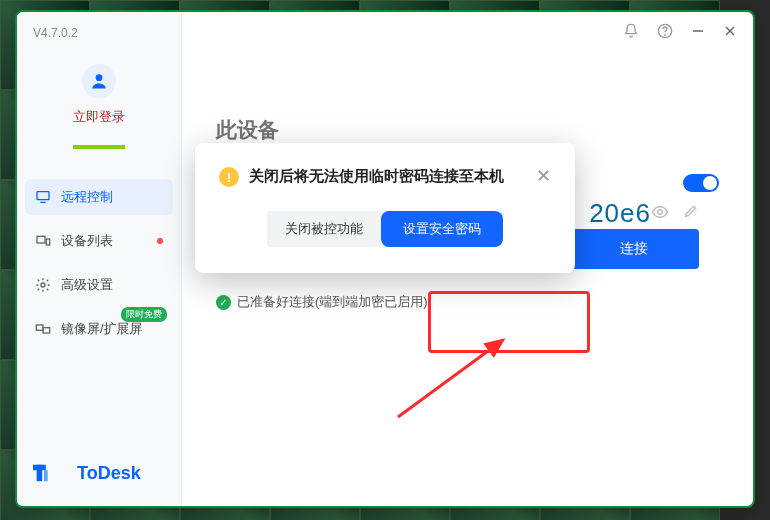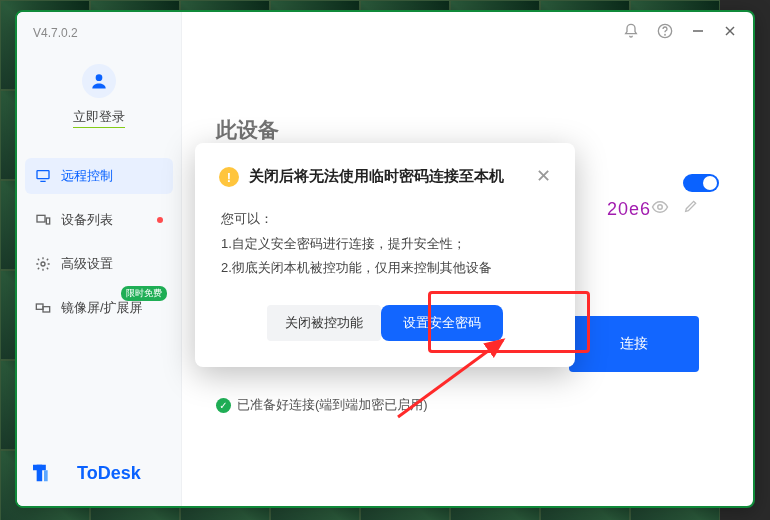--- a/index.html
+++ b/index.html
@@ -18,36 +18,36 @@
     }
     .version { color: #888; font-size: 12px; }
     .title-actions { margin-left: auto; display: flex; gap: 18px; align-items: center; color: #888; }
     .title-actions span, .title-actions svg { cursor: pointer; }
     .sidebar {
       width: 165px; background: #f7f9fb; padding-top: 52px; display: flex; flex-direction: column;
       border-right: 1px solid #eef0f3;
     }
     .avatar-block { display: flex; flex-direction: column; align-items: center; gap: 10px; padding-bottom: 22px; }
     .avatar { width: 34px; height: 34px; border-radius: 50%; background: #e8f0fe; display: flex; align-items: center; justify-content: center; }
-    .login-link { color: #404040; font-size: 13px; border-bottom: 1px solid #84cc16; padding-bottom: 1px; cursor: pointer; }
+    .login-link { color: #b91c1c; font-size: 13px; border-bottom: 4px solid #84cc16; padding-bottom: 19px; cursor: pointer; }
     .nav { margin-top: 8px; display: flex; flex-direction: column; gap: 8px; padding: 0 8px; }
     .nav-item { display: flex; align-items: center; gap: 10px; padding: 9px 10px; border-radius: 6px; font-size: 13px; color: #444; cursor: pointer; position: relative; }
     .nav-item.active { background: #e8f0ff; color: #0a62ff; }
     .nav-item .ico { width: 16px; height: 16px; display: flex; align-items: center; justify-content: center; }
     .nav-item .dot { width: 6px; height: 6px; background: #ff4d4f; border-radius: 50%; position: absolute; right: 10px; }
     .nav-item .badge { position: absolute; right: 6px; top: -4px; background: #1fae55; color: #fff; font-size: 9px; padding: 1px 5px; border-radius: 7px; }
     .brand { margin-top: auto; padding: 18px 16px 22px; display: flex; align-items: center; gap: 22px; color: #0a62ff; font-weight: 700; font-size: 18px; }
     .main { flex: 1; padding: 48px 34px 0 34px; position: relative; }
     .section-title { font-size: 21px; font-weight: 700; color: #737373; margin-top: 56px; }
     .device-row { margin-top: 30px; display: flex; align-items: center; gap: 14px; }
-    .code-frag { font-size: 18px; color: #a21caf; letter-spacing: 1px; margin-left: 11px; }
+    .code-frag { font-size: 26px; color: #0369a1; letter-spacing: 1px; margin-left: 11px; }
     .toggle { width: 36px; height: 18px; background: #0a62ff; border-radius: 9px; position: relative; }
     .toggle::after { content: ""; position: absolute; right: 2px; top: 2px; width: 14px; height: 14px; background: #fff; border-radius: 50%; }
     .eye-pen { display: flex; gap: 14px; color: #bbb; margin-left: auto; margin-right: 20px; }
-    .connect-btn { margin-top: 96px; margin-left: auto; width: 130px; height: 56px; background: #1266ff; color: #fff; border: none; border-radius: 4px; font-size: 14px; cursor: pointer; display: block; float: right; margin-right: 20px; }
+    .connect-btn { margin-left: auto; width: 130px; height: 40px; background: #1266ff; color: #fff; border: none; border-radius: 4px; font-size: 14px; cursor: pointer; display: block; float: right; margin-right: 20px; }
     .status-line { clear: both; padding-top: 24px; display: flex; align-items: center; gap: 6px; color: #555; font-size: 13px; }
     .shield { width: 15px; height: 15px; background: #1fae55; border-radius: 50%; display: inline-flex; align-items: center; justify-content: center; color: #fff; font-size: 10px; }
 
     .dialog {
       position: absolute; left: 195px; top: 143px; width: 380px; background: #fff;
       border-radius: 8px; box-shadow: 0 8px 32px rgba(0,0,0,.25); padding: 24px 24px 26px; z-index: 10;
     }
     .dlg-head { display: flex; align-items: flex-start; gap: 10px; }
     .warn-ico { width: 20px; height: 20px; background: #ffc53d; border-radius: 50%; display: flex; align-items: center; justify-content: center; color: #fff; font-size: 13px; font-weight: 700; flex-shrink: 0; }
     .dlg-title { font-size: 15px; font-weight: 700; color: #222; flex: 1; }
@@ -224,25 +224,20 @@
   </div>
 
 </div>
 
 <div class="dialog">
   <div class="dlg-head">
     <span class="warn-ico">!</span>
     <span class="dlg-title">关闭后将无法使用临时密码连接至本机</span>
     <span class="dlg-close">✕</span>
   </div>
-  <div class="dlg-body">
-    <div>您可以：</div>
-    <div>1.自定义安全密码进行连接，提升安全性；</div>
-    <div>2.彻底关闭本机被控功能，仅用来控制其他设备</div>
-  </div>
   <div class="dlg-actions">
     <button class="btn-secondary">关闭被控功能</button>
     <button class="btn-primary">设置安全密码</button>
   </div>
 </div>
 
 <div class="highlight-box"></div>
 <svg class="arrow" width="140" height="90">
   <defs>
       <marker id="ah" markerWidth="8" markerHeight="8" refX="6" refY="3" orient="auto">

